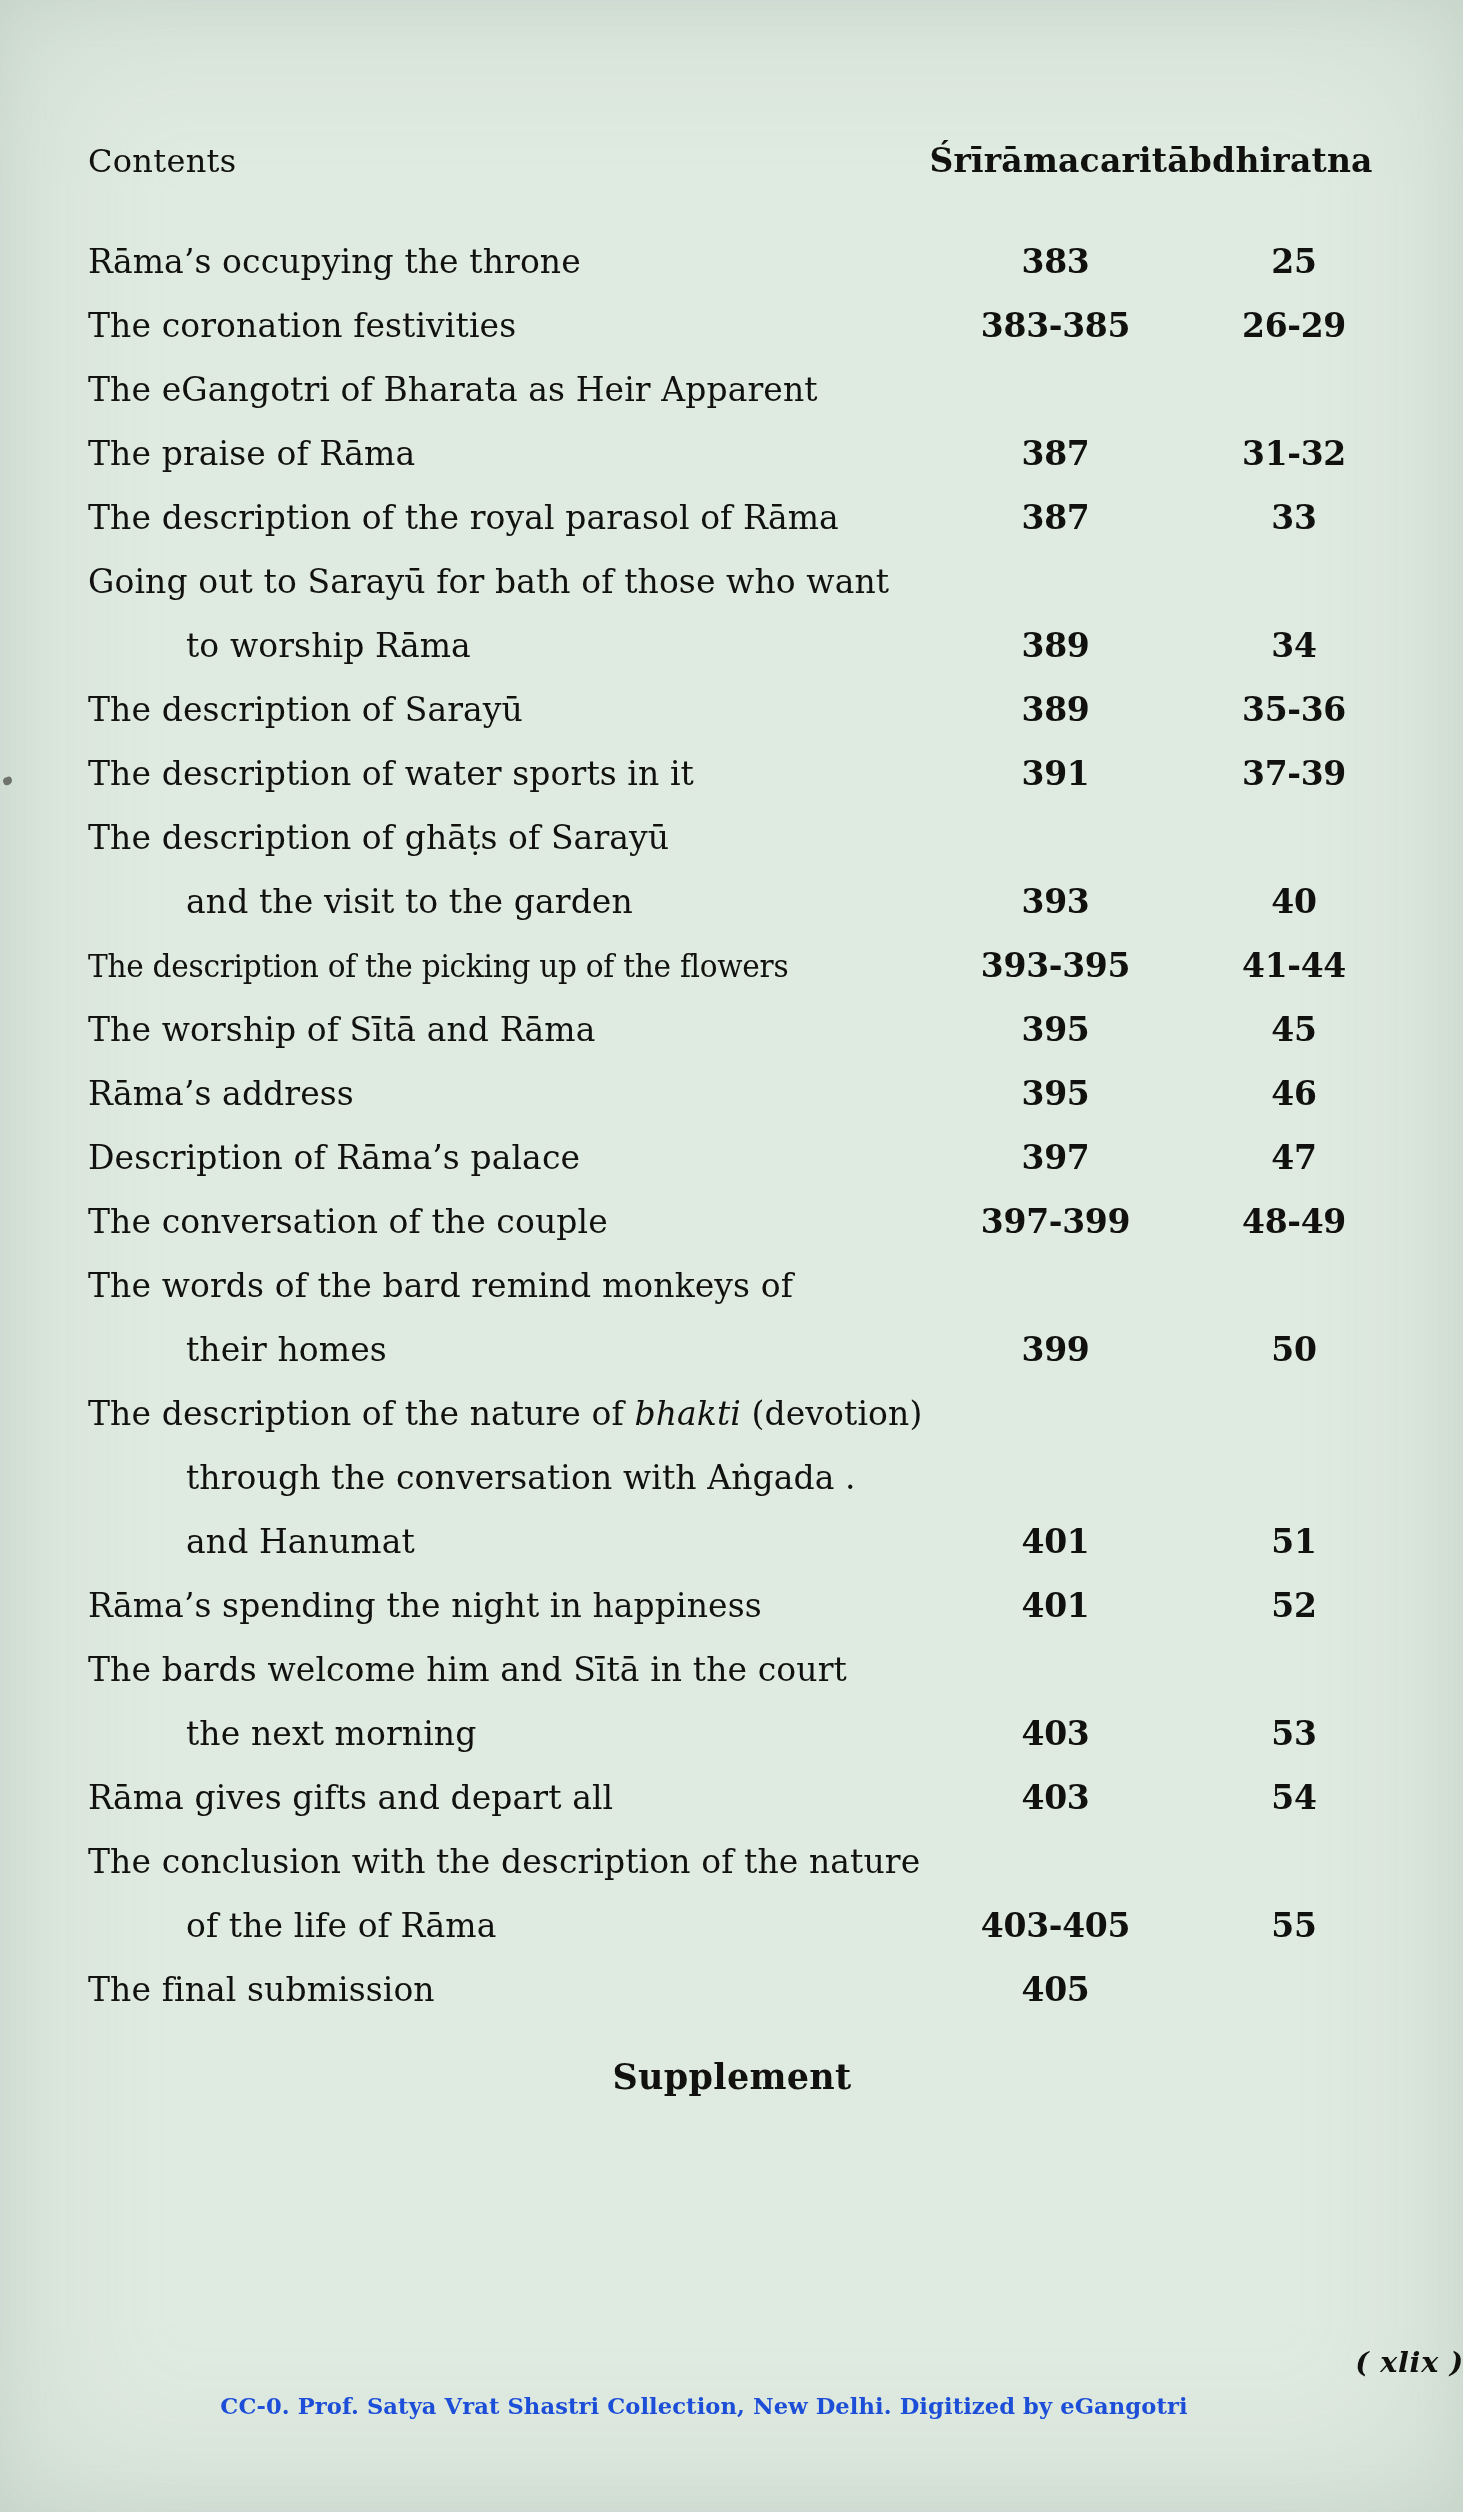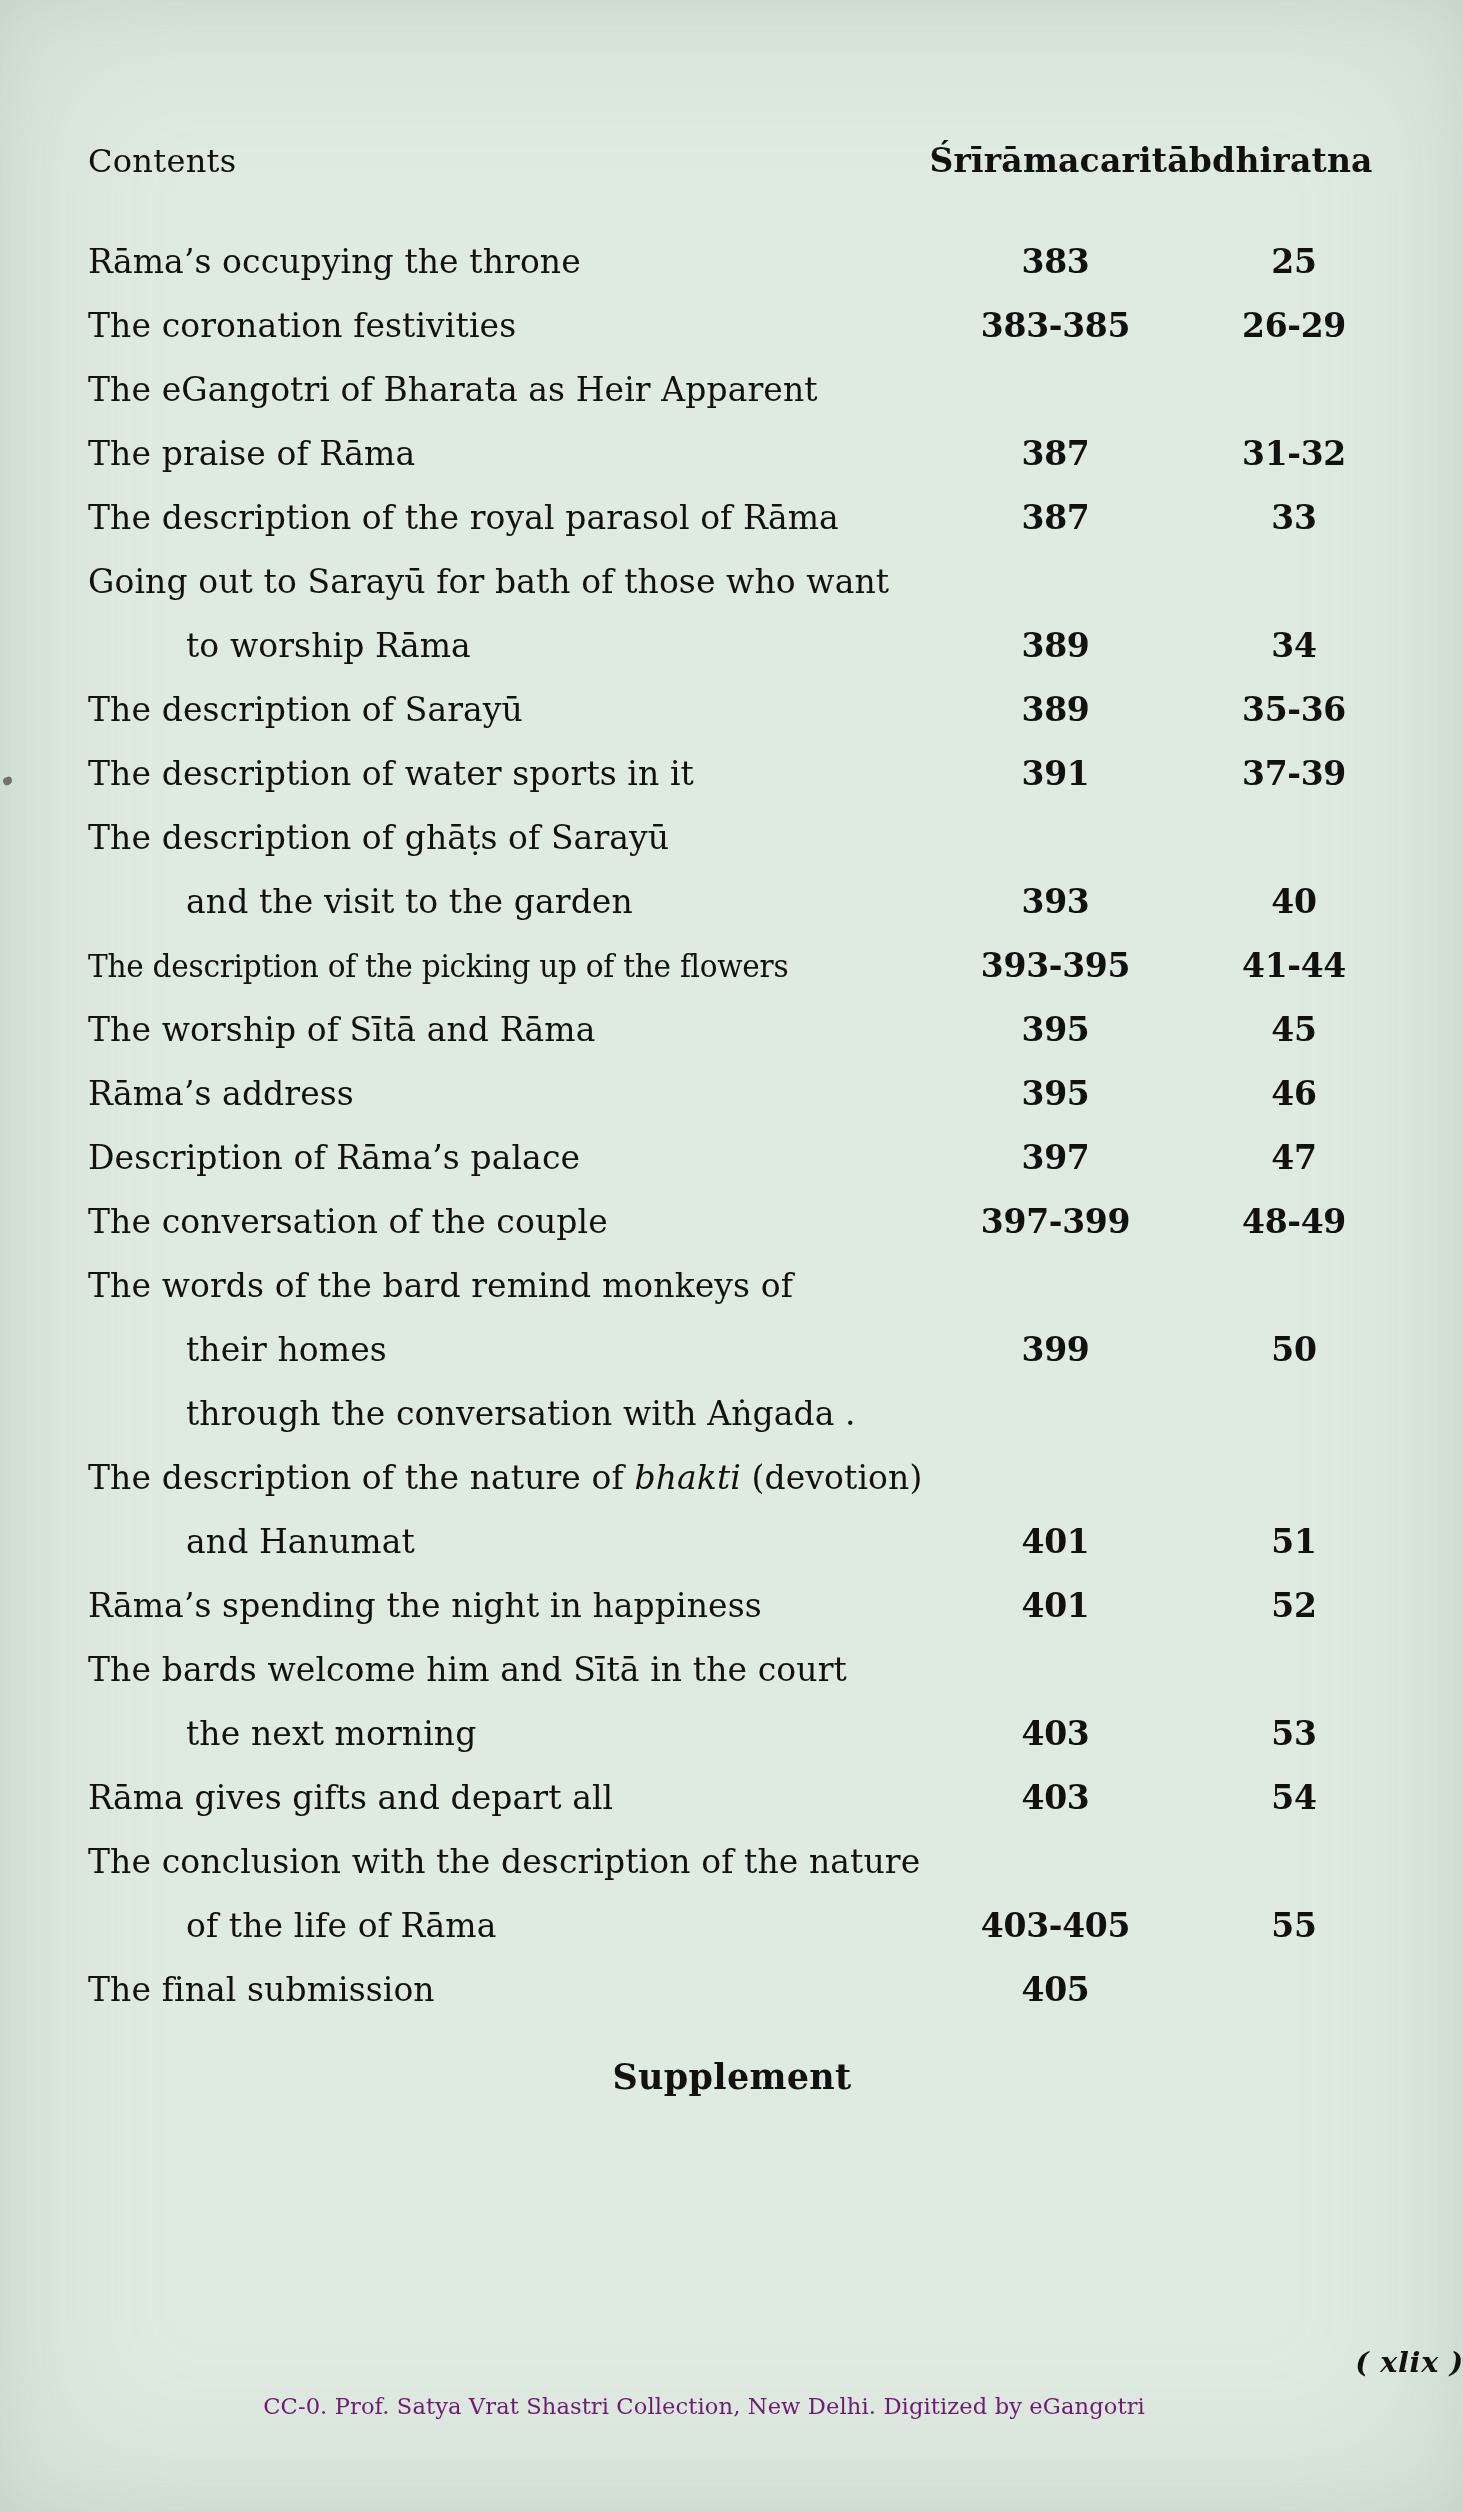--- a/index.html
+++ b/index.html
@@ -159,21 +159,22 @@
     letter-spacing: 0.8px;
   }
   .credit {
     position: absolute;
     left: 0;
     top: 2393px;
     width: 1408px;
     text-align: center;
     font-size: 22.6px;
     letter-spacing: 0.1px;
-    color: #701a75;
+    color: #1d4ed8;
+    font-weight: bold;
   }
 </style>
 </head>
 <body>
 
 <div class="paper-grain"></div>
 <div class="vignette"></div>
 <div class="edge-speck"></div>
 
 <div class="page">
@@ -267,27 +268,27 @@
       <div class="row">
         <div class="title">The words of the bard remind monkeys of</div>
         <div class="col-a"></div>
         <div class="col-b"></div>
       </div>
       <div class="row indent">
         <div class="title">their homes</div>
         <div class="col-a">399</div>
         <div class="col-b">50</div>
       </div>
+      <div class="row">
+        <div class="title">The description of the nature of <em>bhakti</em> (devotion)</div>
+        <div class="col-a"></div>
+        <div class="col-b"></div>
+      </div>
       <div class="row indent">
         <div class="title">through the conversation with Aṅgada   .</div>
-        <div class="col-a"></div>
-        <div class="col-b"></div>
-      </div>
-      <div class="row">
-        <div class="title">The description of the nature of <em>bhakti</em> (devotion)</div>
         <div class="col-a"></div>
         <div class="col-b"></div>
       </div>
       <div class="row indent">
         <div class="title">and Hanumat</div>
         <div class="col-a">401</div>
         <div class="col-b">51</div>
       </div>
       <div class="row">
         <div class="title">Rāma’s spending the night in happiness</div>

